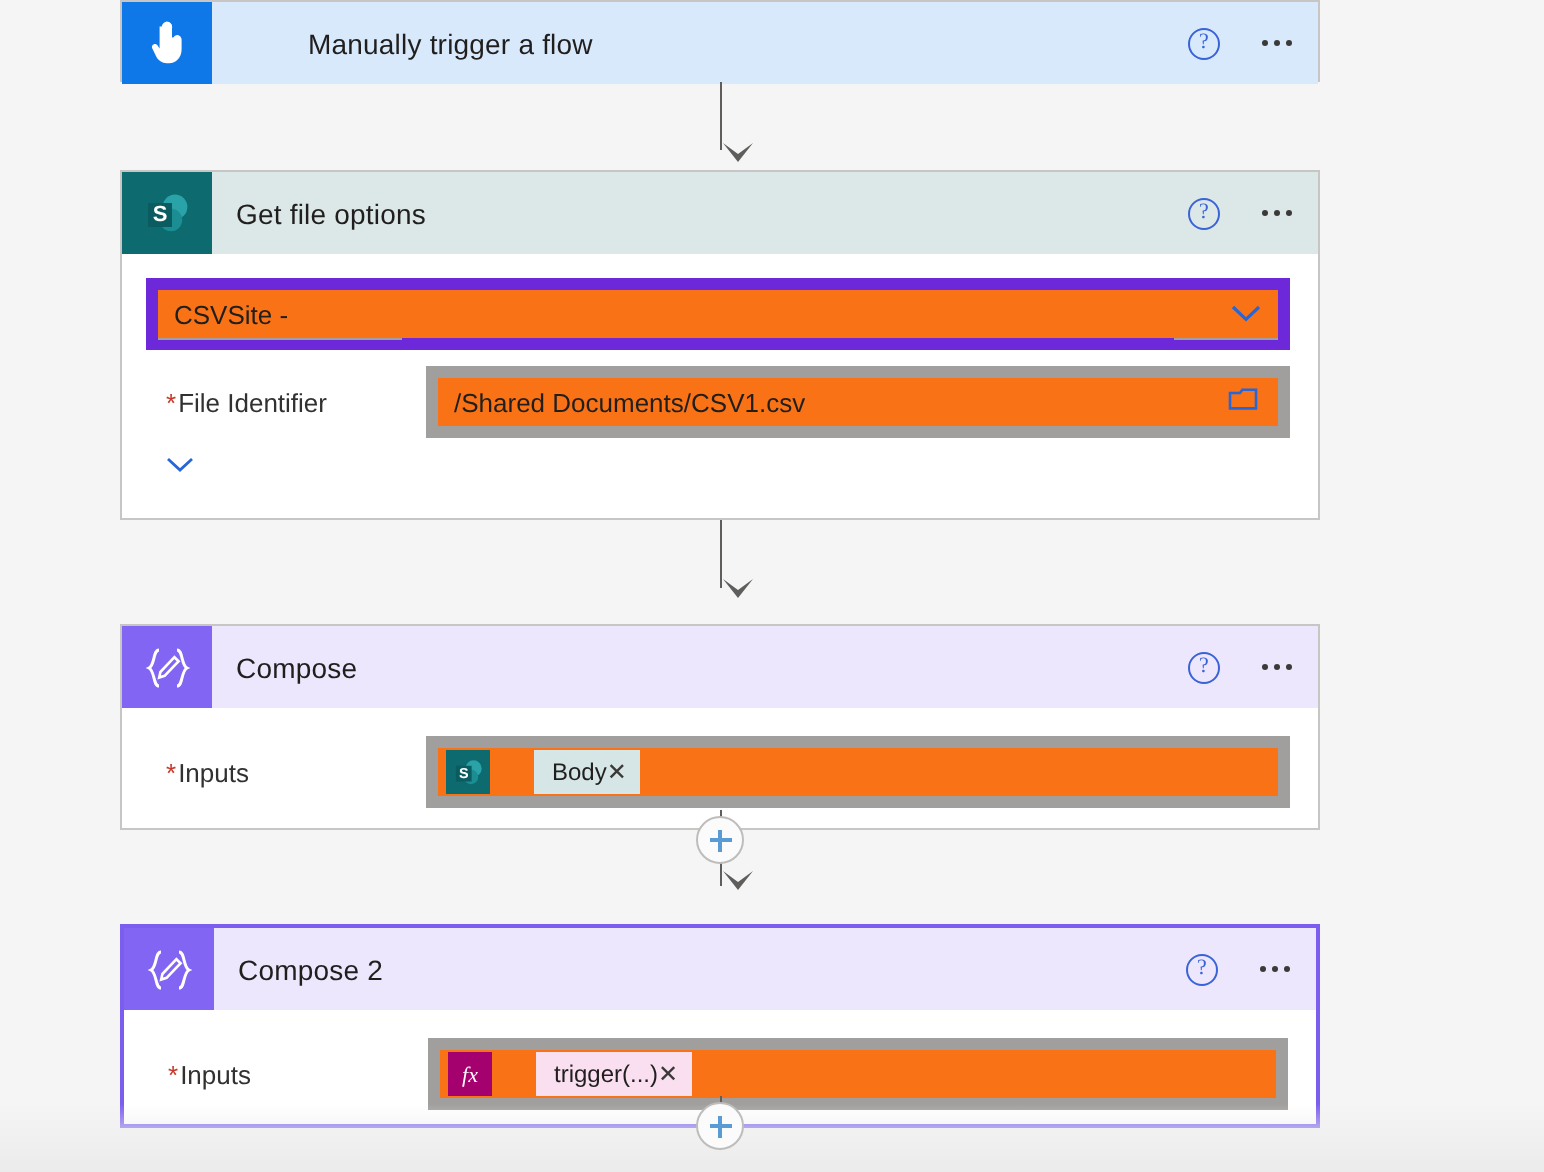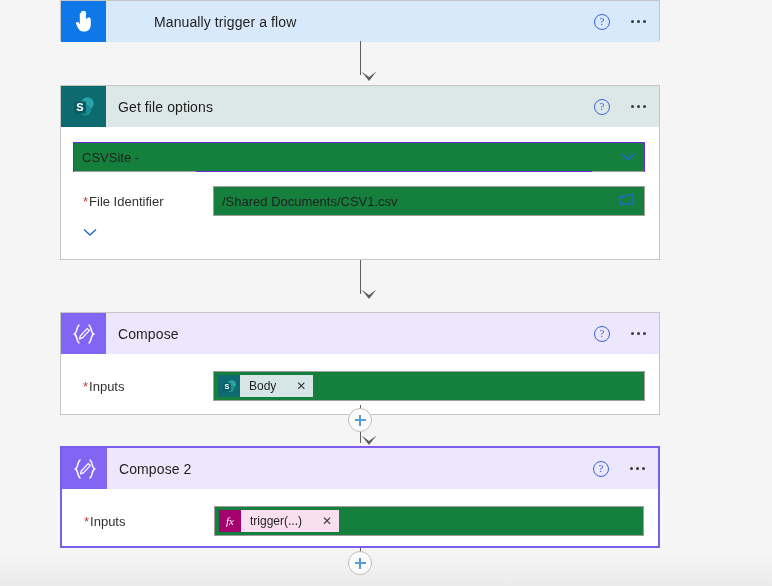--- a/index.html
+++ b/index.html
@@ -101,22 +101,22 @@
     color: #323130;
     padding-left: 10px;
   }
   .req { color: #c63a2b; margin-right: 1px; }
 
   .field-ctl { flex: 1; padding-right: 14px; }
 
   .input-box {
     position: relative;
     height: 30px;
-    border: 1px solid #6d28d9;
-    background: #15803d;
+    border: 6px solid #6d28d9;
+    background: #f97316;
     display: flex;
     align-items: center;
     padding: 12px 8px;
     font-size: 13px;
     color: #201f1e;
   }
   .input-box.plain { border-color: #a19f9d; }
   .input-underline {
     position: absolute;
     left: 0; bottom: -1px; width: 122px; height: 1px;
@@ -141,21 +141,21 @@
     font-size: 12px;
     color: #201f1e;
   }
   .token .tk-icon {
     width: 22px; height: 22px;
     display: flex; align-items: center; justify-content: center;
   }
   .token .tk-text {
     padding: 0 7px 0 9px;
     line-height: 22px;
-    display: flex; align-items: center; gap: 20px;
+    display: flex; align-items: center; gap: 0; margin-left: 22px;
   }
   .token.sp .tk-icon { background: #0d6a6f; }
   .token.sp .tk-text { background: #d6e6e6; }
   .token.fx .tk-icon { background: #a4016f; }
   .token.fx .tk-text { background: #f9dff0; }
   .tk-x {
     font-size: 12px; color: #3b3a39; cursor: pointer; line-height: 1;
   }
 
   
@@ -358,21 +358,21 @@
   <div class="plus-btn" style="top:408px;">
     <span class="pl-h"></span>
     <span class="pl-v"></span>
   </div>
   <div class="arrowhead" style="top:432px;">
     <svg width="18" height="14" viewBox="0 0 18 14">
         <path d="M9 13 L1.5 3.5 L9 9 L16.5 3.5 Z" fill="#605e5c"></path>
       </svg>
   </div>
 
-  <div class="card selected" style="top:446px;height:102px;">
+  <div class="card selected" style="top:462px;height:102px;">
     <div class="card-header hdr-compose">
       <div class="card-icon">
         <svg width="28" height="22" viewBox="0 0 28 22">
           <path d="M9.5 2 C6.5 2 7.5 9.5 4.5 11 C7.5 12.5 6.5 20 9.5 20" fill="none" stroke="#ffffff" stroke-width="1.5"></path>
           <path d="M18.5 2 C21.5 2 20.5 9.5 23.5 11 C20.5 12.5 21.5 20 18.5 20" fill="none" stroke="#ffffff" stroke-width="1.5"></path>
           <path d="M17.2 5.6 L10.2 13 L9.6 15.8 L12.3 14.9 L19.3 7.6 Z" fill="none" stroke="#ffffff" stroke-width="1.3"></path>
         </svg>
       </div>
       <div class="card-title">Compose 2</div>
       <div class="header-actions">

